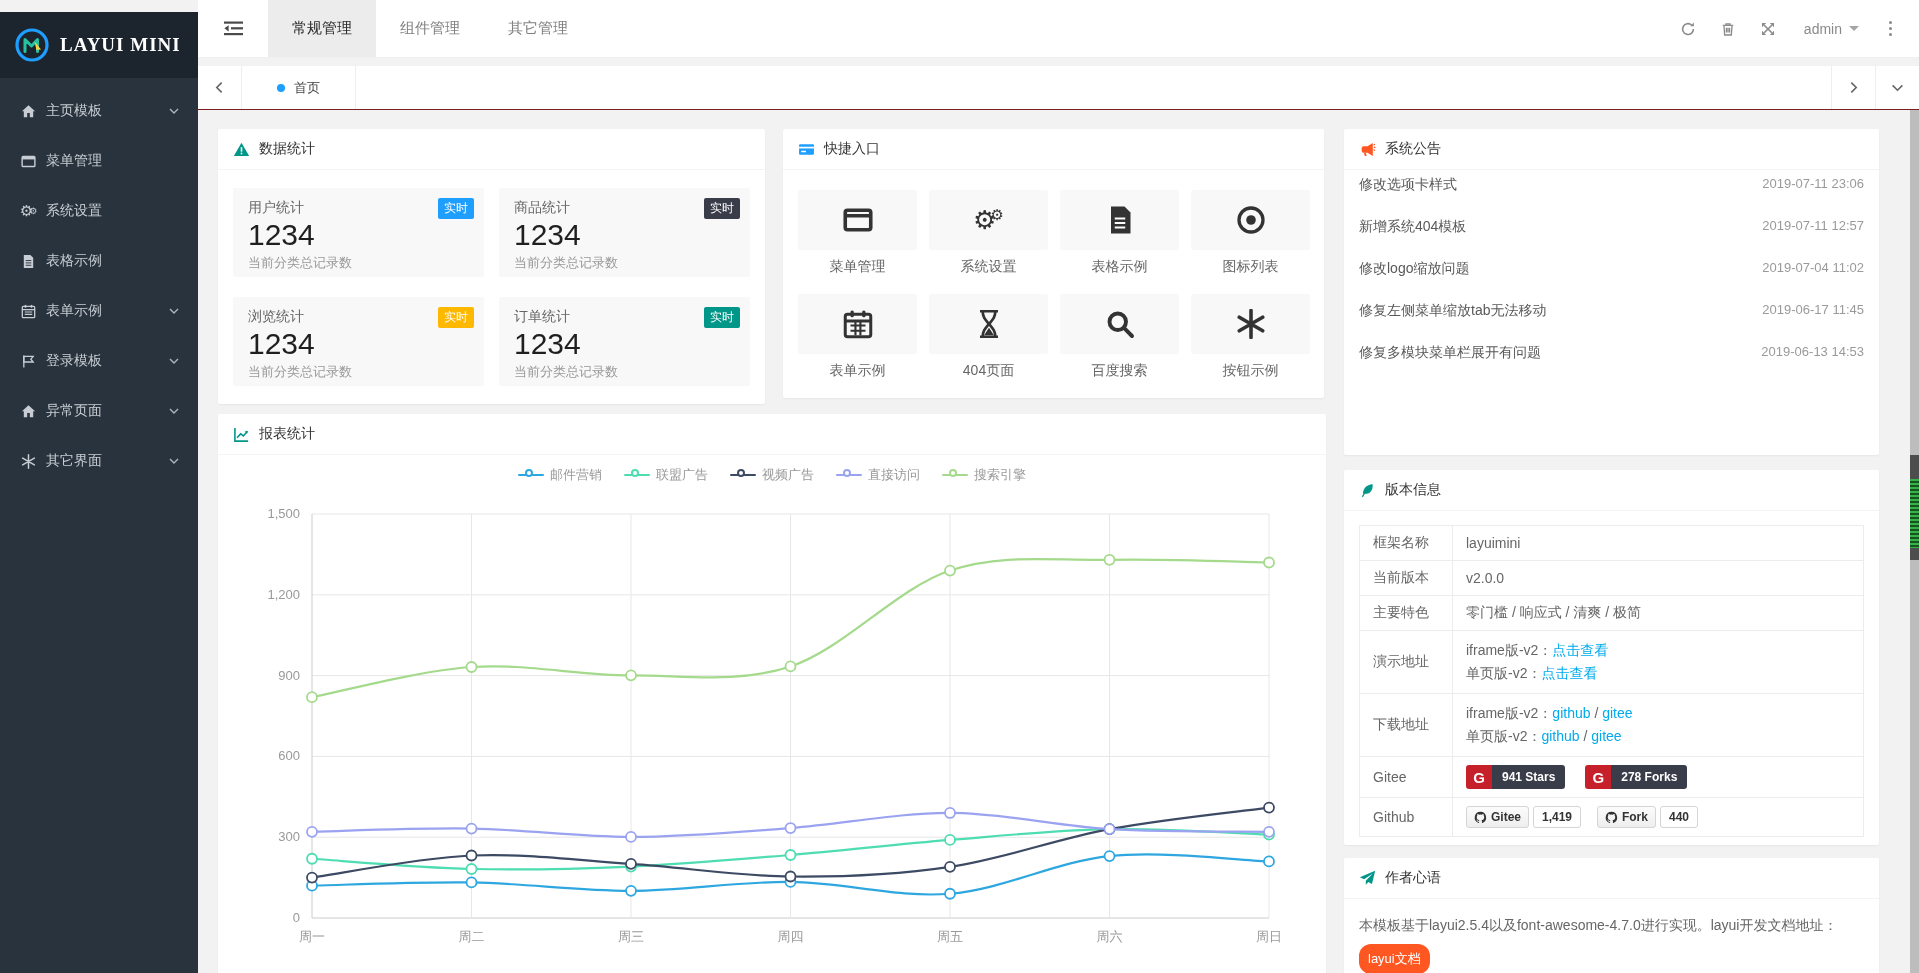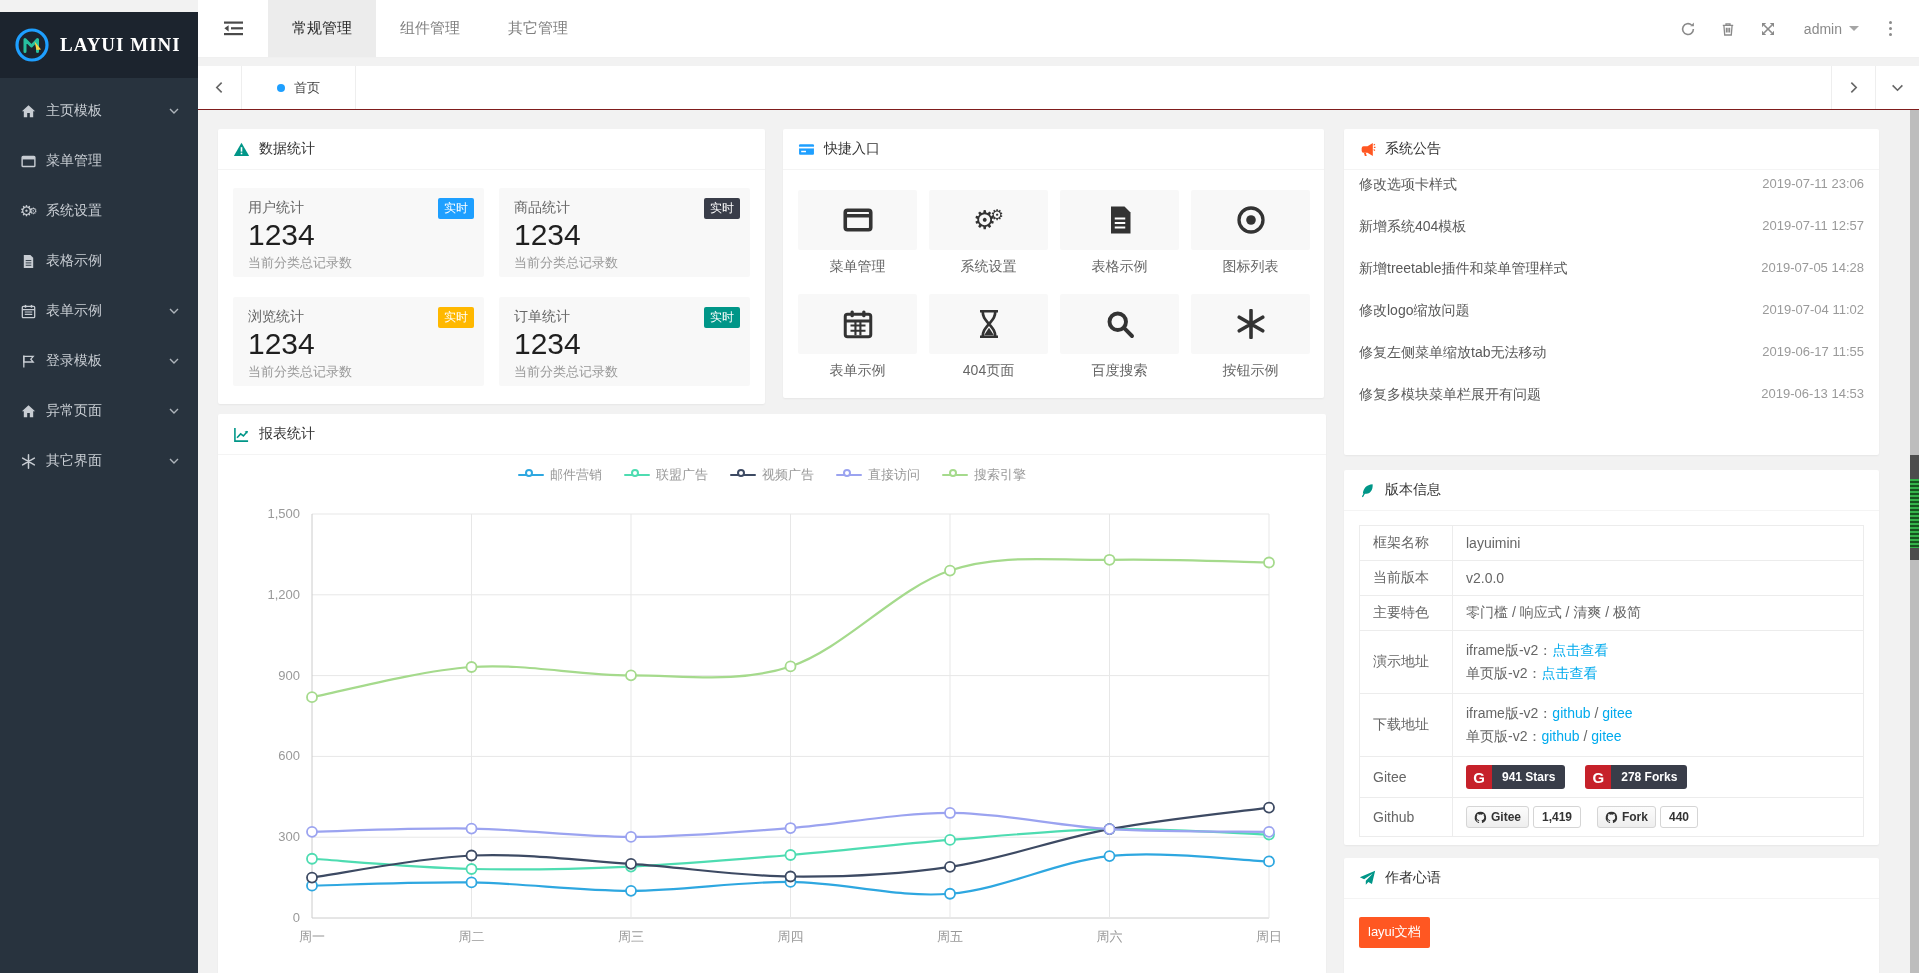--- a/index.html
+++ b/index.html
@@ -97,21 +97,21 @@
   .gitee-badge { display:inline-flex; height:24px; border-radius:3px; overflow:hidden; margin-right:16px; vertical-align:middle; cursor:pointer; }
   .gitee-g { width:26px; background:#c6212a; color:#fff; font-weight:bold; font-size:15px; display:flex; align-items:center; justify-content:center; }
   .gitee-txt { background:#393D49; color:#fff; font-size:12px; font-weight:bold; display:flex; align-items:center; padding:0 10px; }
   .gh-group { display:inline-flex; align-items:center; margin-right:12px; vertical-align:middle; }
   .gh-btn { display:inline-flex; align-items:center; height:22px; padding:0 7px; border:1px solid #d5d5d5; border-radius:3px; background:linear-gradient(#fcfcfc,#eee); font-size:12px; font-weight:bold; color:#333; cursor:pointer; }
   .gh-btn svg { width:13px; height:13px; margin-right:4px; fill:#333; }
   .gh-count { display:inline-flex; align-items:center; height:22px; padding:0 8px; border:1px solid #d5d5d5; border-radius:3px; background:#fff; font-size:12px; font-weight:bold; color:#333; margin-left:4px; cursor:pointer; }
 
   
   .author-body { padding:13px 15px; font-size:14px; color:#666; line-height:1.9; }
-  .doc-btn { display:inline-block; background:#FF5722; color:#fff; font-size:13px; padding:3px 9px; border-radius:2px; margin:5px 0 4px; cursor:pointer; }
+  .doc-btn { display:inline-block; background:#FF5722; color:#fff; font-size:13px; padding:3px 9px; border-radius:12px; margin:5px 0 4px; cursor:pointer; }
 
   
   .scrollbar-track { position:absolute; right:0; top:110px; bottom:0; width:9px; background:#bdbdbd; z-index:6; }
   .scrollbar-thumb { position:absolute; left:0; right:0; top:345px; height:105px; background:#4d4d4d; }
   .scrollbar-thumb .green { position:absolute; left:0; right:0; top:24px; height:69px;
      background:repeating-linear-gradient(180deg,#35b24a 0 2px,#17541f 2px 4px); }
 </style>
 </head>
 <body>
 
@@ -445,30 +445,26 @@
     <div class="notice-list">
       <div class="notice-row">
         <span class="notice-text">修改选项卡样式</span>
         <span class="notice-date">2019-07-11 23:06</span>
       </div>
       <div class="notice-row">
         <span class="notice-text">新增系统404模板</span>
         <span class="notice-date">2019-07-11 12:57</span>
       </div>
       <div class="notice-row">
-        <span class="notice-text">新增treetable插件和菜单管理样式</span>
-        <span class="notice-date">2019-07-05 14:28</span>
-      </div>
-      <div class="notice-row">
         <span class="notice-text">修改logo缩放问题</span>
         <span class="notice-date">2019-07-04 11:02</span>
       </div>
       <div class="notice-row">
         <span class="notice-text">修复左侧菜单缩放tab无法移动</span>
-        <span class="notice-date">2019-06-17 11:55</span>
+        <span class="notice-date">2019-06-17 11:45</span>
       </div>
       <div class="notice-row">
         <span class="notice-text">修复多模块菜单栏展开有问题</span>
         <span class="notice-date">2019-06-13 14:53</span>
       </div>
     </div>
   </section>
 
   <section class="card" id="card-chart">
     <div class="card-head">
@@ -665,20 +661,21 @@
   <section class="card" id="card-author">
     <div class="card-head">
       <span class="ch-icon">
         <svg viewBox="0 0 16 16" fill="#009688">
             <path d="M15.2.8 0.8 6.9l4 1.9L13 3.2 6.4 10v3.8l2.4-2.5 3.4 1.9z"></path>
           </svg>
       </span>
       <span>作者心语</span>
     </div>
     <div class="author-body">
+      <div>本模板基于layui2.5.4以及font-awesome-4.7.0进行实现。layui开发文档地址：</div>
       <span class="doc-btn">layui文档</span>
       
     </div>
   </section>
 
 </main>
 
 <div class="scrollbar-track">
   <div class="scrollbar-thumb">
       <div class="green"></div>

